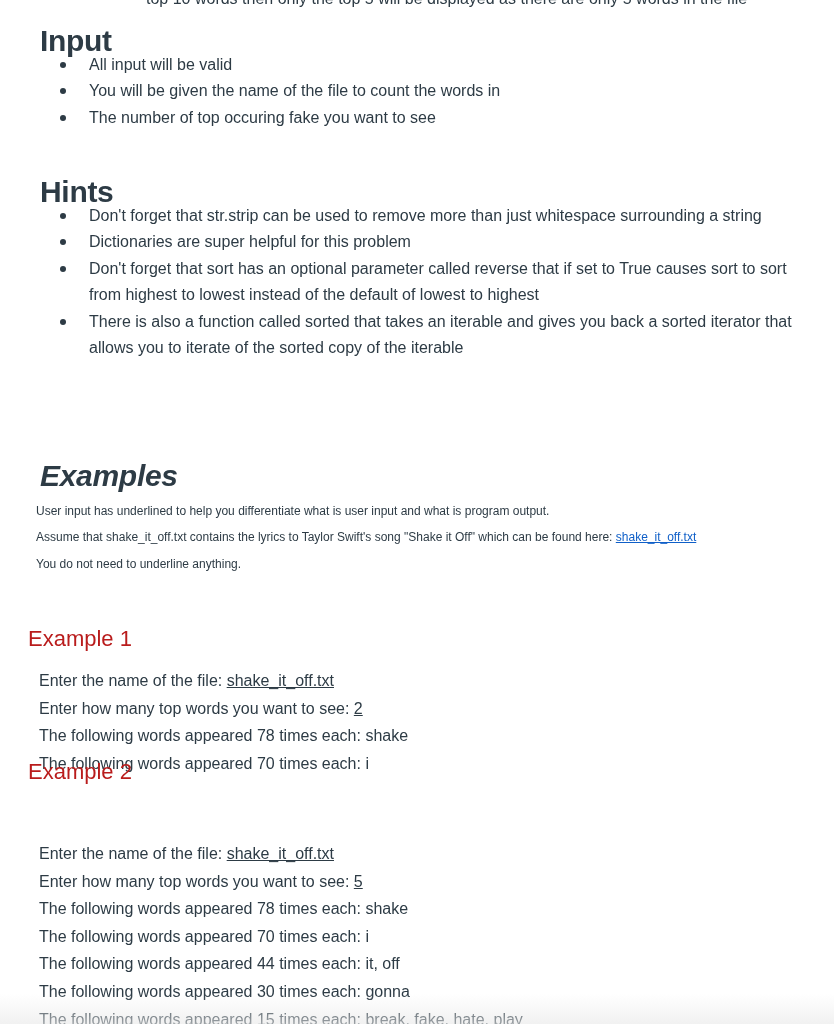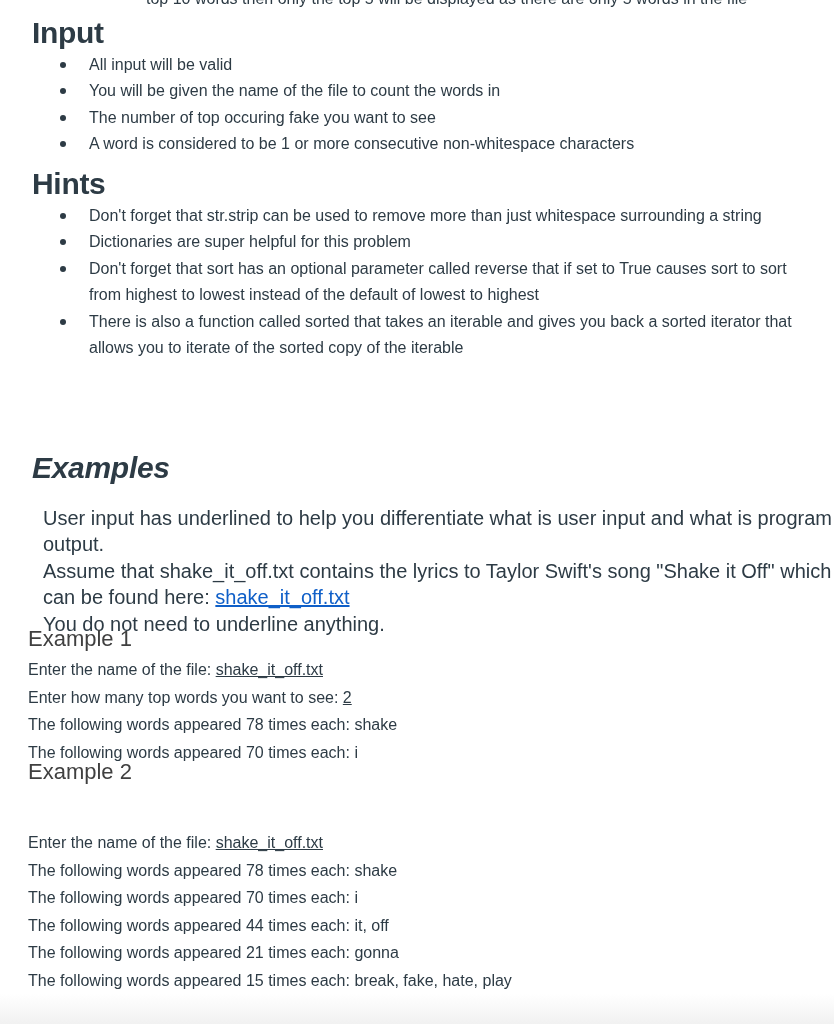--- a/index.html
+++ b/index.html
@@ -26,21 +26,21 @@
       left: 146px;
       top: -10px;
       font-size: 16px;
       color: #2d3b45;
       white-space: nowrap;
       line-height: 18px;
     }
     h2.section {
       position: absolute;
       left: 28px;
-      margin: 4px;
+      margin: 12px;
       font-size: 30px;
       font-weight: bold;
       color: #2d3b45;
       line-height: 34px;
       letter-spacing: -0.3px;
     }
     ul.bullets {
       position: absolute;
       left: 0;
       margin: 0;
@@ -63,42 +63,42 @@
       top: 10px;
       width: 6px;
       height: 6px;
       border-radius: 50%;
       background: #2d3b45;
     }
     .para {
       position: absolute;
       left: 28px;
       width: 790px;
-      font-size: 20px;
+      font-size: 12px;
       line-height: 26.4px;
       color: #2d3b45;
-      margin: 15px;
+      margin: 8px;
     }
     a.link {
       color: #0f5fc8;
       text-decoration: underline;
     }
     h3.example-title {
       position: absolute;
       left: 28px;
       margin: 0;
       font-size: 22px;
       font-weight: normal;
-      color: #404040;
+      color: #b91c1c;
       line-height: 26px;
     }
     .io-block {
       position: absolute;
       left: 28px;
-      margin: 0;
+      margin: 11px;
       padding: 0;
     }
     .io-line {
       font-size: 16px;
       line-height: 27.6px;
       color: #2d3b45;
       white-space: nowrap;
     }
     .user-input {
       text-decoration: underline;
@@ -118,21 +118,20 @@
 
 <div class="page">
 
   <div class="cutoff-line">top 10 words then only the top 5 will be displayed as there are only 5 words in the file</div>
 
   <h2 class="section" style="top:12px;">Input</h2>
   <ul class="bullets" style="top:52px;">
     <li>All input will be valid</li>
     <li>You will be given the name of the file to count the words in</li>
     <li>The number of top occuring fake you want to see</li>
-    <li>A word is considered to be 1 or more consecutive non-whitespace characters</li>
   </ul>
 
   <h2 class="section" style="top:163px;">Hints</h2>
   <ul class="bullets" style="top:203px;">
     <li>Don't forget that str.strip can be used to remove more than just whitespace surrounding a string</li>
     <li>Dictionaries are super helpful for this problem</li>
     <li>Don't forget that sort has an optional parameter called reverse that if set to True causes sort to sort from highest to lowest instead of the default of lowest to highest</li>
     <li>There is also a function called sorted that takes an iterable and gives you back a sorted iterator that allows you to iterate of the sorted copy of the iterable</li>
   </ul>
 
@@ -147,21 +146,22 @@
   <div class="io-block" style="top:656px;">
     <div class="io-line"><span>Enter the name of the file: </span><span class="user-input">shake_it_off.txt</span></div>
     <div class="io-line"><span>Enter how many top words you want to see: </span><span class="user-input">2</span></div>
     <div class="io-line">The following words appeared 78 times each: shake</div>
     <div class="io-line">The following words appeared 70 times each: i</div>
   </div>
 
   <h3 class="example-title" style="top:759px;">Example 2</h3>
   <div class="io-block" style="top:829px;">
     <div class="io-line"><span>Enter the name of the file: </span><span class="user-input">shake_it_off.txt</span></div>
+    <div class="io-line"><span>Enter how many top words you want to see: </span><span class="user-input">5</span></div>
     <div class="io-line">The following words appeared 78 times each: shake</div>
     <div class="io-line">The following words appeared 70 times each: i</div>
     <div class="io-line">The following words appeared 44 times each: it, off</div>
-    <div class="io-line">The following words appeared 21 times each: gonna</div>
+    <div class="io-line">The following words appeared 30 times each: gonna</div>
     <div class="io-line">The following words appeared 15 times each: break, fake, hate, play</div>
   </div>
 
   <div class="bottom-fade"></div>
 </div>
 
 </body></html>

